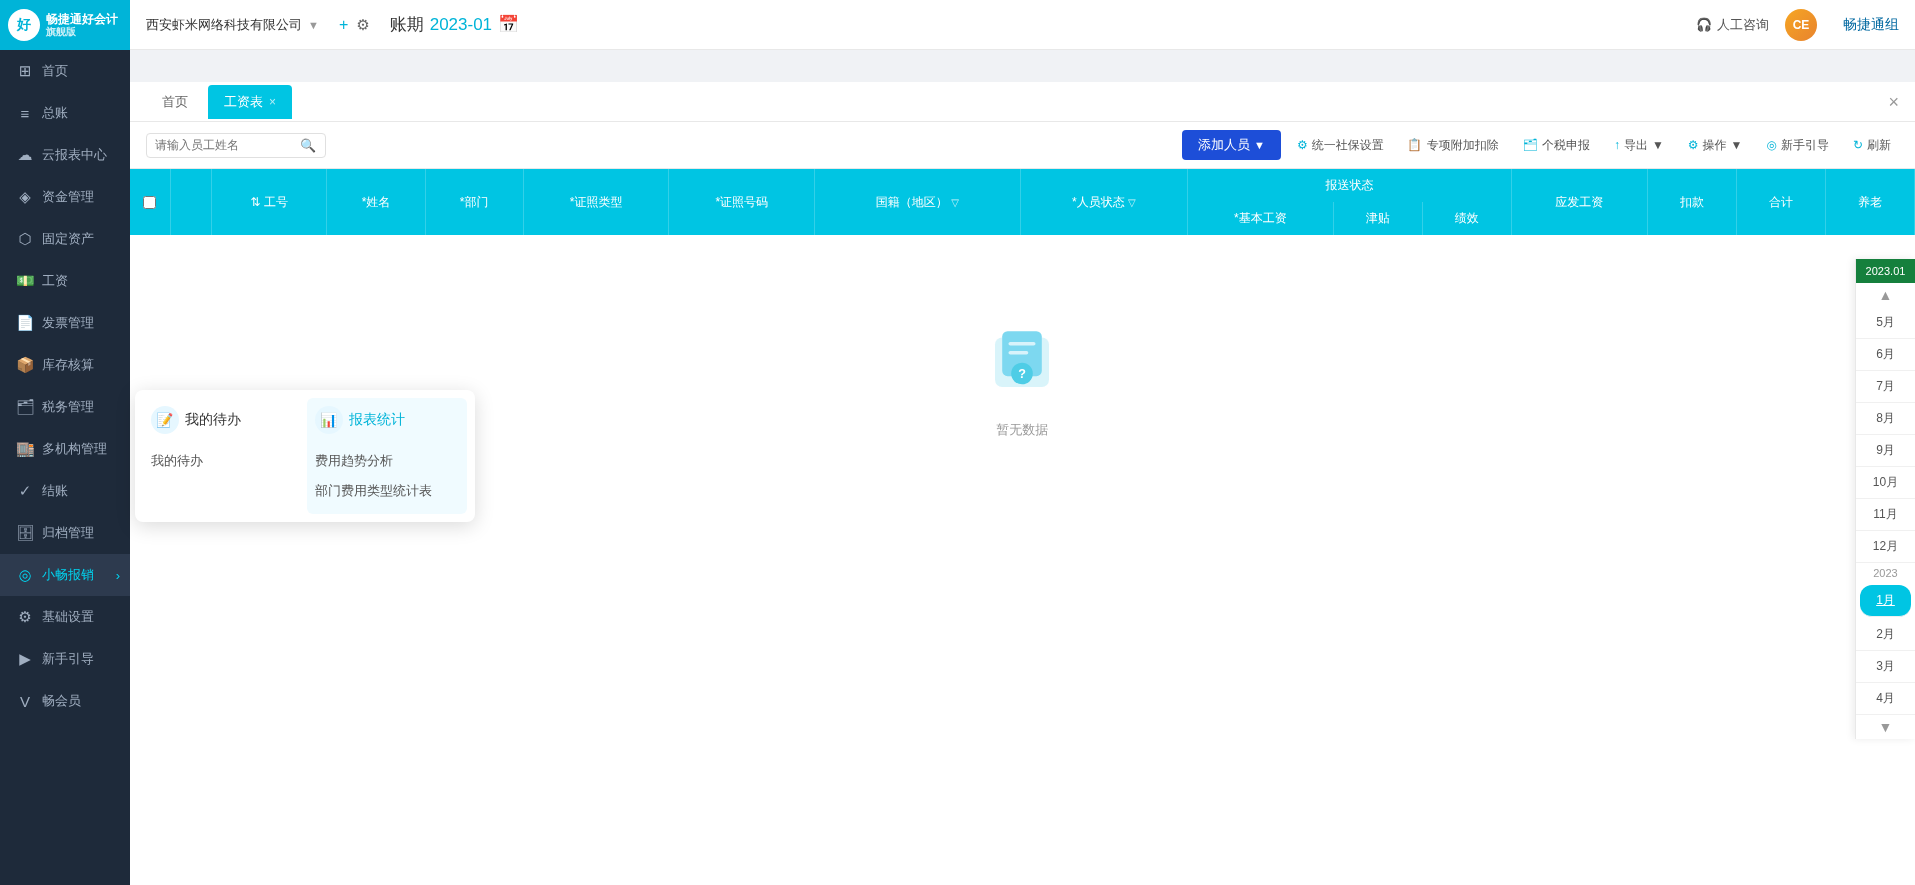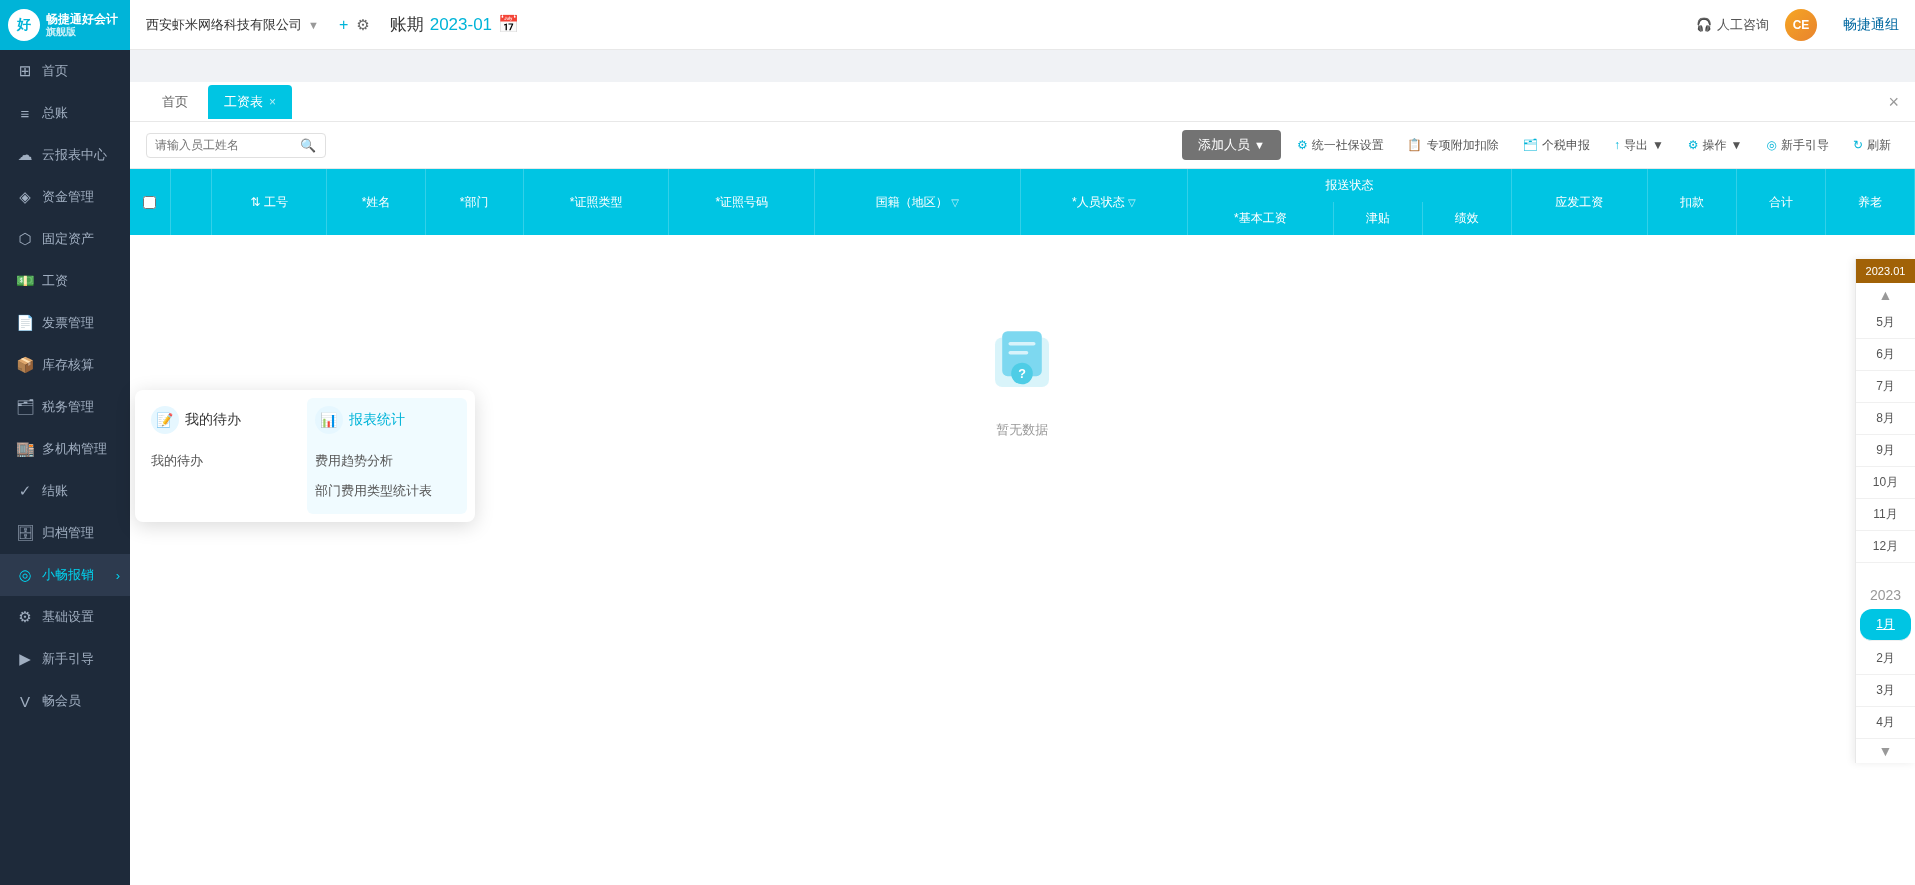--- a/index.html
+++ b/index.html
@@ -156,21 +156,21 @@
     .search-box input {
       border: none;
       outline: none;
       font-size: 12px;
       color: #666;
       width: 100%;
       background: transparent;
     }
     .search-icon { color: #999; font-size: 13px; }
     .btn-add-person {
-      background: #737373;
+      background: #1d4ed8;
       color: white;
       border: none;
       padding: 6px 16px;
       border-radius: 4px;
       cursor: pointer;
       font-size: 13px;
       display: flex;
       align-items: center;
       gap: 4px;
       margin-left: auto;
@@ -297,21 +297,21 @@
       top: 90px;
       width: 60px;
       background: white;
       border-left: 1px solid #e8e8e8;
       box-shadow: -2px 0 8px rgba(0,0,0,0.08);
       display: flex;
       flex-direction: column;
       z-index: 50;
     }
     .month-panel-header {
-      background: #a16207;
+      background: #15803d;
       color: white;
       font-size: 11px;
       padding: 6px 4px;
       text-align: center;
     }
     .month-item {
       padding: 7px 4px;
       text-align: center;
       font-size: 12px;
       color: #555;
@@ -319,25 +319,24 @@
       border-bottom: 1px solid #f0f0f0;
     }
     .month-item.active {
       background: #00c5e3;
       color: white;
       border-radius: 12px;
       margin: 2px 4px;
       text-decoration: underline;
     }
     .month-year-label {
-      font-size: 14px;
+      font-size: 11px;
       color: #999;
       padding: 4px;
       text-align: center;
-      margin-top: 20px;
     }
     .month-nav-btn {
       text-align: center;
       padding: 4px;
       cursor: pointer;
       color: #999;
       font-size: 14px;
     }
 
     .top-bar-right {

